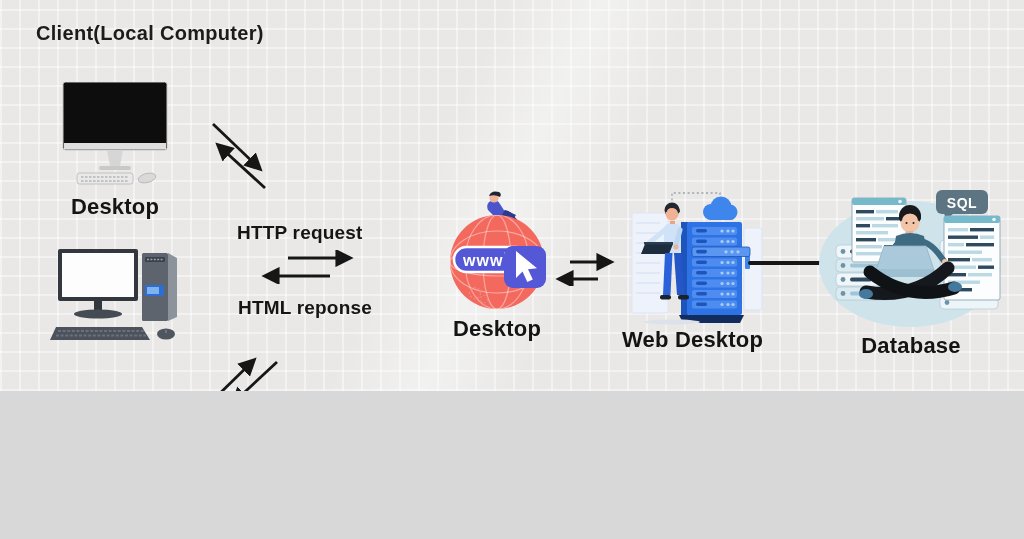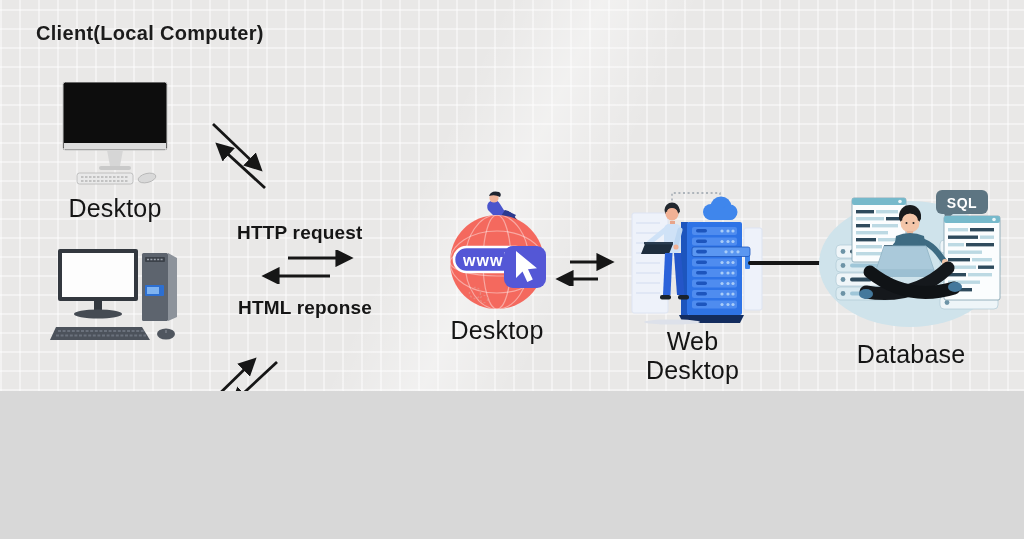--- a/index.html
+++ b/index.html
@@ -11,21 +11,21 @@
       linear-gradient(115deg, rgba(255,255,255,0) 42%, rgba(255,255,255,.4) 50%, rgba(255,255,255,0) 58%),
       repeating-linear-gradient(0deg, rgba(255,255,255,.45) 0 2px, rgba(255,255,255,0) 2px 19px),
       repeating-linear-gradient(90deg, rgba(255,255,255,.45) 0 2px, rgba(255,255,255,0) 2px 19px);
   }
   .title{
     position:absolute; left:36px; top:22px;
     font-size:20px; font-weight:700; letter-spacing:.3px; color:#1b1b1b;
   }
   .node{ position:absolute; text-align:center; }
   .node .label{
-    font-weight:400; font-size:25px; color:#141414; letter-spacing:.2px;
+    font-weight:700; font-size:22px; color:#141414; letter-spacing:.2px;
   }
   .abs{ position:absolute; }
   .connector{
     position:absolute; left:748px; top:261px; width:82px; height:3.5px;
     background:#161616; border-radius:2px;
   }
   .flow-label{
     position:absolute; font-size:19px; font-weight:700; color:#151515; letter-spacing:.2px;
   }
   svg{ display:block; }
@@ -342,16 +342,16 @@
         <path d="M86 57 q-6 6 -6 14" fill="none" stroke="#3e6b82" stroke-width="6" stroke-linecap="round"></path>
         <circle cx="80" cy="73" r="3" fill="#f3c5a8"></circle>
         <polygon points="72,60 114,60 122,84 64,84" fill="#aac9da" stroke="#8fb2c4" stroke-width="0.8"></polygon>
         <polygon points="64,84 122,84 126,91 60,91" fill="#9cbfd2"></polygon>
         <path d="M136 82 q-34 32 -82 24" fill="none" stroke="#15181c" stroke-width="13" stroke-linecap="round"></path>
         <path d="M58 86 q38 30 84 16" fill="none" stroke="#101316" stroke-width="13" stroke-linecap="round"></path>
         <ellipse cx="54" cy="108" rx="7" ry="5" fill="#44789c"></ellipse>
         <ellipse cx="143" cy="101" rx="7" ry="5" fill="#44789c"></ellipse>
       </g>
     </svg>
-    <div class="label" style="margin-top:12px;">Database</div>
+    <div class="label" style="margin-top:5px;">Database</div>
   </div>
 
 </div>
 
 </body></html>

